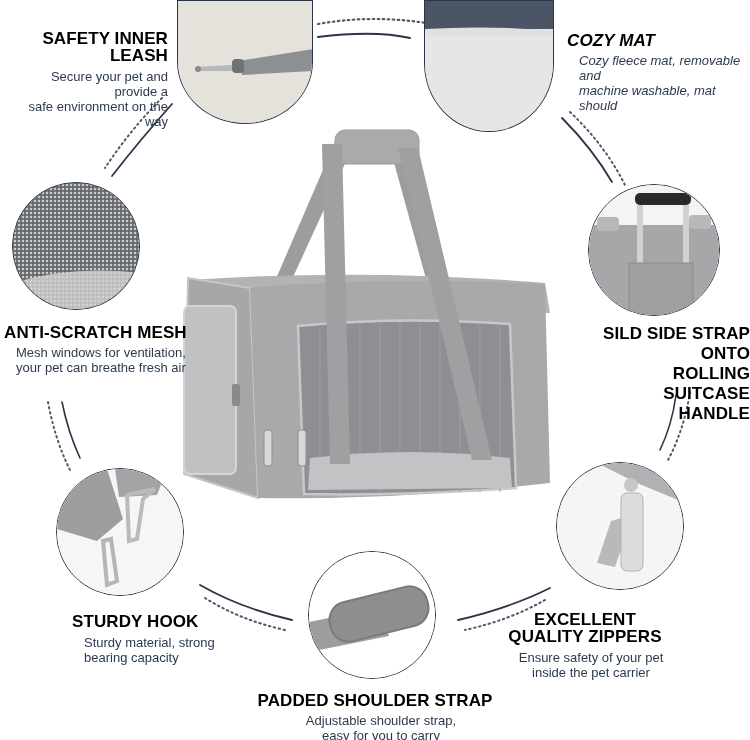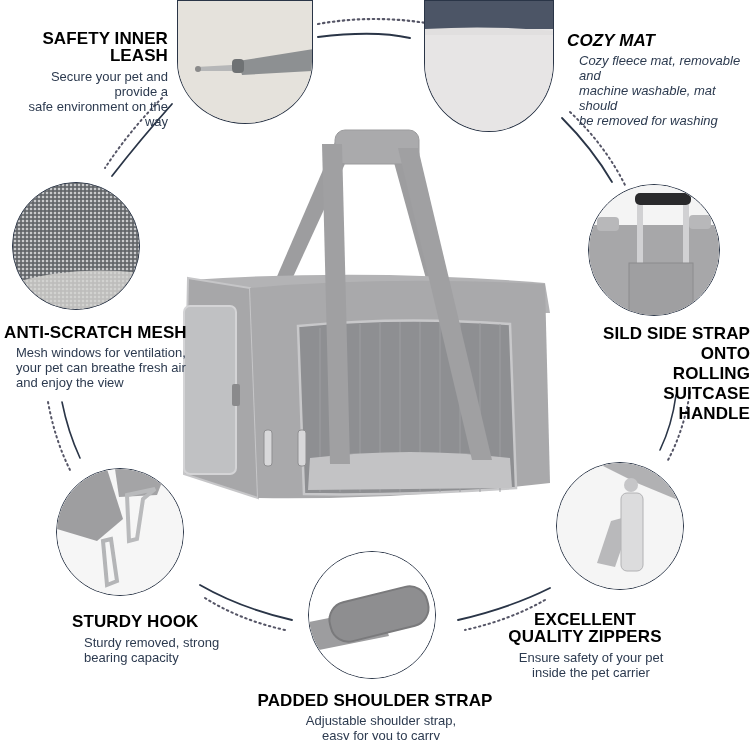--- a/index.html
+++ b/index.html
@@ -152,39 +152,37 @@
 <div class="abs right" style="left:0;top:30px;width:168px;">
   <div class="title">SAFETY INNER LEASH</div>
   <div class="desc" style="margin-top:5px;">Secure your pet and provide a</div>
   <div class="desc">safe environment on the way</div>
 </div>
 
 <div class="abs" style="left:567px;top:32px;width:183px;font-style:italic;">
   <div class="title">COZY MAT</div>
   <div class="desc" style="margin-top:4px;">Cozy fleece mat, removable and</div>
   <div class="desc">machine washable, mat should</div>
-  <div class="desc">be removed for washing</div>
 </div>
 
 <div class="abs" style="left:4px;top:324px;width:190px;">
   <div class="title">ANTI-SCRATCH MESH</div>
   <div class="desc" style="margin-top:4px;">Mesh windows for ventilation,</div>
   <div class="desc">your pet can breathe fresh air</div>
-  <div class="desc">and enjoy the view</div>
 </div>
 
 <div class="abs" style="left:586px;top:324px;width:164px;text-align:right;">
   <div class="title" style="line-height:20px;">SILD SIDE STRAP ONTO</div>
   <div class="title" style="line-height:20px;">ROLLING SUITCASE</div>
   <div class="title" style="line-height:20px;">HANDLE</div>
 </div>
 
 <div class="abs" style="left:72px;top:613px;width:170px;">
   <div class="title">STURDY HOOK</div>
-  <div class="desc" style="margin-top:5px;">Sturdy removed, strong</div>
+  <div class="desc" style="margin-top:5px;">Sturdy material, strong</div>
   <div class="desc">bearing capacity</div>
 </div>
 
 <div class="abs right" style="left:500px;top:611px;width:170px;text-align:center;">
   <div class="title">EXCELLENT</div>
   <div class="title">QUALITY ZIPPERS</div>
   <div class="desc" style="margin-top:5px;">Ensure safety of your pet</div>
   <div class="desc">inside the pet carrier</div>
 </div>
 

